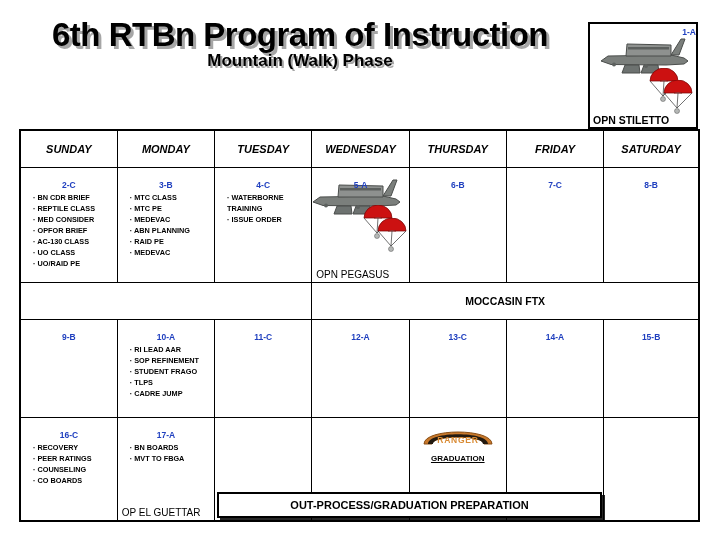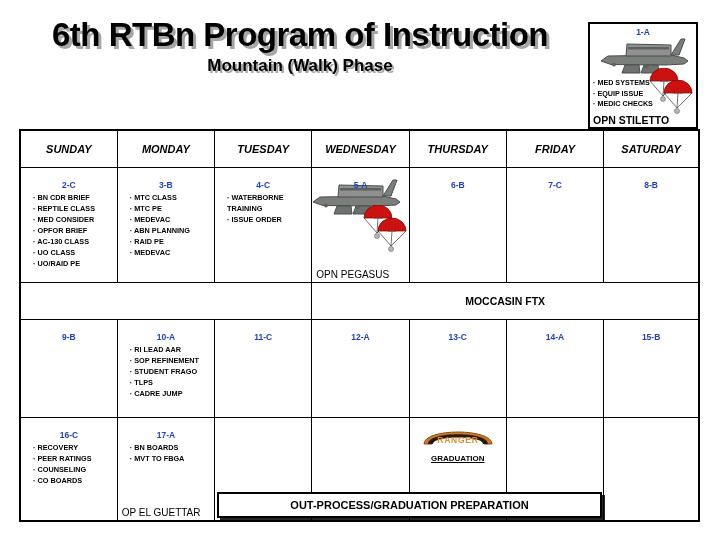--- a/index.html
+++ b/index.html
@@ -26,42 +26,41 @@
   #main-title {
     font-size: 33px;
     font-weight: bold;
     color: #000000;
     letter-spacing: -0.5px;
     line-height: 1.0;
     text-shadow: 3px 3px 0 rgba(150,150,150,0.85);
     white-space: nowrap;
   }
   #sub-title {
-    margin-top: 5px;
     font-size: 17px;
     font-weight: bold;
     color: #000000;
     text-shadow: 2px 2px 0 rgba(150,150,150,0.85);
     white-space: nowrap;
   }
 
   
   #stiletto-box {
     position: absolute;
     left: 588px;
     top: 22px;
     width: 110px;
     height: 107px;
     border: 2px solid #000;
     background: #ffffff;
     box-sizing: border-box;
     overflow: hidden;
   }
   #stiletto-code {
-    text-align: center;
+    text-align: right;
     font-size: 8.5px;
     font-weight: bold;
     color: #1F3FBF;
     margin-top: 3px;
     position: relative;
     z-index: 3;
   }
   .stiletto-list {
     position: absolute;
     left: 3px;
@@ -246,25 +245,20 @@
   </div>
   <div class="art-wrap" style="left:72px; top:56px;">
     <svg class="chute" width="32" height="40" viewBox="0 0 64 80">
       <path d="M4 26 A28 26 0 0 1 60 26 Z" fill="#CC1111" stroke="#7a0808" stroke-width="1.5"></path>
       <path d="M24 26 A28 26 0 0 1 40 26 Z" fill="#f2f2f2" stroke="#7a0808" stroke-width="1"></path>
       <path d="M4 26 L30 56 M32 26 L30 56 M60 26 L30 56" stroke="#333" stroke-width="1.4" fill="none"></path>
       <circle cx="30" cy="62" r="5" fill="#b5b8b6" stroke="#555" stroke-width="1"></circle>
     </svg>
   </div>
 
-  <div class="stiletto-list">
-    <div class="li">· <span>MED SYSTEMS</span></div>
-    <div class="li">· <span>EQUIP ISSUE</span></div>
-    <div class="li">· <span>MEDIC CHECKS</span></div>
-  </div>
   <div id="stiletto-opn">OPN STILETTO</div>
 </div>
 
 <table id="calendar">
   <colgroup>
     <col style="width:97px">
       <col style="width:97px">
       <col style="width:97px">
     <col style="width:97px">
       <col style="width:97px">

